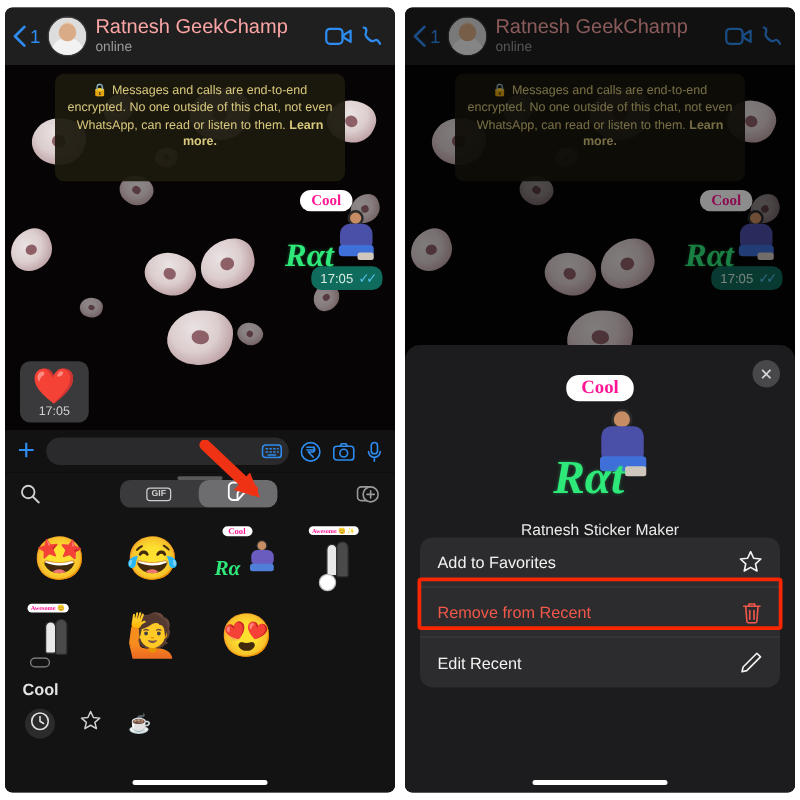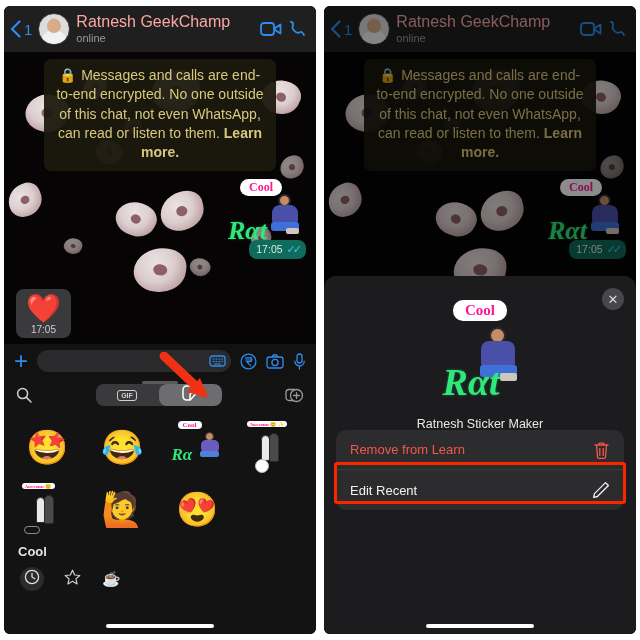--- a/index.html
+++ b/index.html
@@ -65,23 +65,23 @@
   .petal::after {
     content:""; position:absolute; left:50%; top:50%; width:26%; height:26%;
     transform:translate(-50%,-50%); border-radius:50%; background:#7a3b46; opacity:.75;
   }
 
   .notice {
     position: relative; z-index:2;
     margin: 7px auto 0; width: 232px;
     background: rgba(28,24,14,.94);
     border-radius: 7px;
-    padding: 7px 9px 8px;
+    padding: 7px 9px 24px;
     text-align: center;
-    color: #d9c97e; font-size: 14px; line-height: 1.38;
+    color: #d9c97e; font-size: 10px; line-height: 1.38;
   }
   .notice b { font-weight: bold; }
 
   .msg-row { position:relative; z-index:2; display:flex; padding:0 10px; }
   .msg-row.out { justify-content:flex-end; }
   .sticker-out { position:relative; width:78px; margin-top:6px; }
   .cool-pill {
     background:#fff; color:#ff1694; font-family:"Liberation Serif", serif;
     font-weight:bold; font-size:12px; border-radius:10px;
     padding:1px 9px; display:inline-block; margin-left:12px;
@@ -513,22 +513,30 @@
               <div class="body"></div>
               <div class="legs"></div>
               <div class="shoe"></div>
           </div>
           <div class="sig">Rαt</div>
         </div>
         <div class="maker">Ratnesh Sticker Maker</div>
       </div>
 
       <div class="menu">
+        <div class="mitem">
+          <span>Add to Favorites</span>
+          <span class="mico">
+            <svg width="19" height="19" viewBox="0 0 19 19">
+                <path d="M9.5 1.3 11.9 6.6l5.8.6-4.3 3.9 1.2 5.7-5.1-2.9-5.1 2.9 1.2-5.7L1.3 7.2l5.8-.6z" fill="none" stroke="#f2f2f2" stroke-width="1.3" stroke-linejoin="round"></path>
+              </svg>
+          </span>
+        </div>
         <div class="mitem danger">
-          <span>Remove from Learn</span>
+          <span>Remove from Recent</span>
           <span class="mico">
             <svg width="17" height="18" viewBox="0 0 17 18">
                 <path d="M2 4h13M6.2 4V2.2h4.6V4M3.6 4.6l.9 11.4a1.4 1.4 0 0 0 1.4 1.3h5.2a1.4 1.4 0 0 0 1.4-1.3l.9-11.4M6.8 7.4v7M10.2 7.4v7" fill="none" stroke="#f2584a" stroke-width="1.3" stroke-linecap="round" stroke-linejoin="round"></path>
               </svg>
           </span>
         </div>
         <div class="mitem">
           <span>Edit Recent</span>
           <span class="mico">
             <svg width="18" height="18" viewBox="0 0 18 18">

